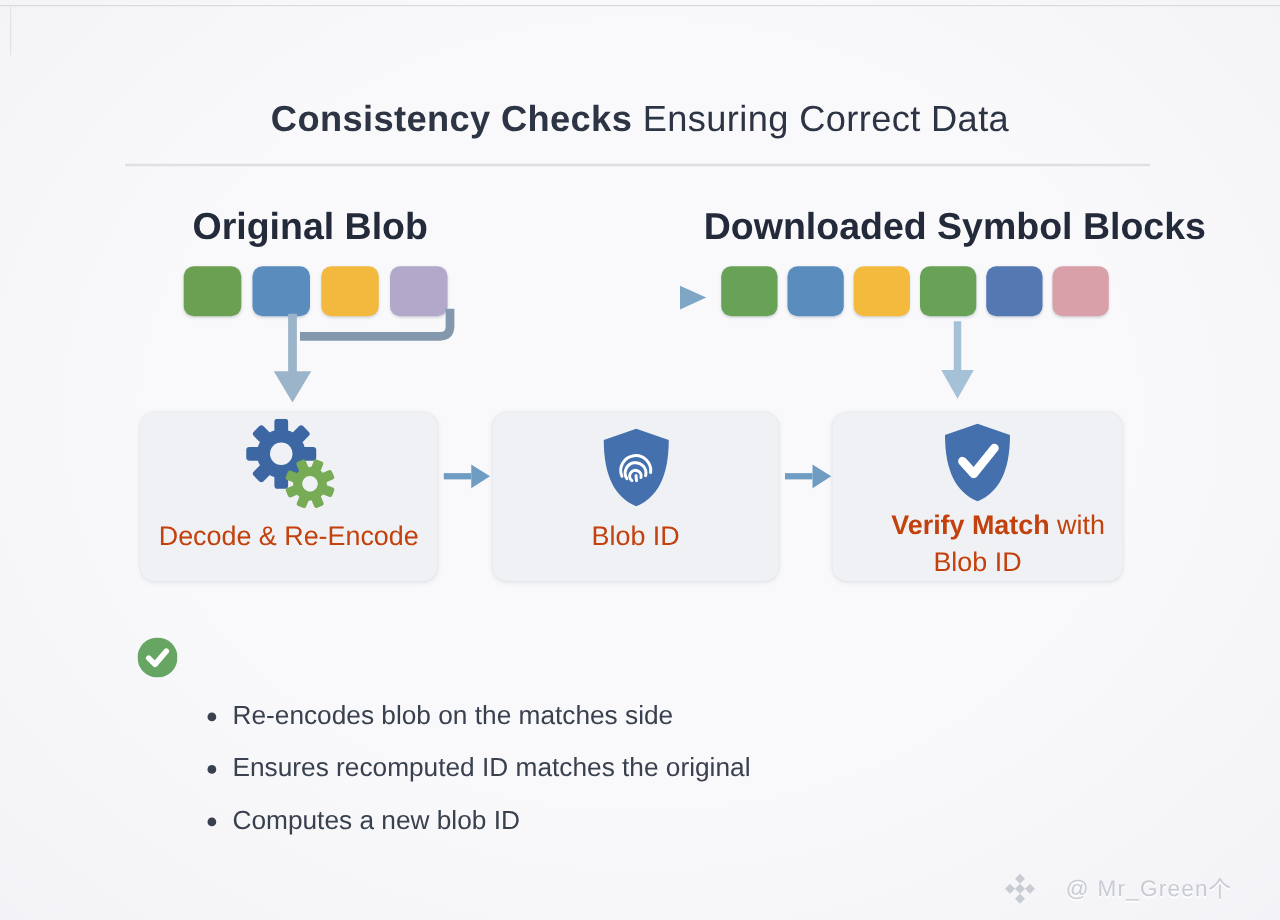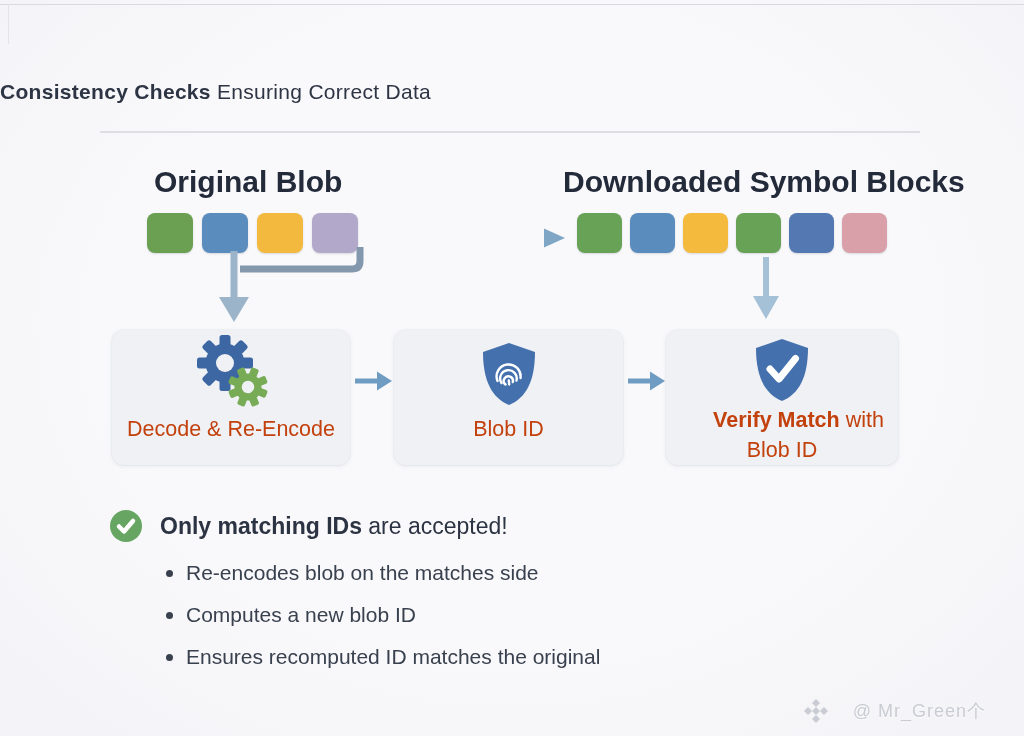--- a/index.html
+++ b/index.html
@@ -7,22 +7,22 @@
   body { font-family: "Liberation Sans", "DejaVu Sans", sans-serif; }
 
   .canvas {
     position: relative; width: 1024px; height: 736px;
     background: radial-gradient(ellipse at 50% 45%, #f9f9fb 55%, #f3f3f7 100%);
     color: var(--text-dark, #2d3444);
   }
   .top-edge { position: absolute; top: 4px; left: 0; width: 100%; height: 1px; background: #d9d9de; }
   .left-edge { position: absolute; top: 4px; left: 8px; width: 1px; height: 40px; background: #e3e3e8; }
 
-  .title { position: absolute; top: 80px; left: 0; width: 100%; 
-           font-size: 21px; font-weight: 400; letter-spacing: 0.3px; color: var(--text-dark, #2d3444); }
+  .title { position: absolute; top: 80px; left: 0; width: 100%; text-align: center;
+           font-size: 29px; font-weight: 400; letter-spacing: 0.3px; color: var(--text-dark, #2d3444); }
   .title .bold { font-weight: 700; }
 
   .divider { position: absolute; top: 131px; left: 100px; width: 820px; height: 2px; background: #dedee3; }
 
   .label { position: absolute; top: 165px; font-size: 30px; font-weight: 700; color: #232a3a; }
   .label-original { left: 154px; }
   .label-downloaded { left: 563px; }
 
   .row { position: absolute; top: 213px; display: flex; }
   .row-original { left: 147px; gap: 9px; }
@@ -200,26 +200,25 @@
       <div><span>Blob ID</span></div>
     </div>
   </div>
 
   <div class="check-badge">
     <svg width="32" height="32" viewBox="0 0 32 32">
       <circle class="check-fill" cx="16" cy="16" r="16"></circle>
       <path d="M9 16.5 L14 21.5 L23 11" fill="none" stroke="#fff" stroke-width="4.5" stroke-linecap="round" stroke-linejoin="round"></path>
     </svg>
   </div>
-  <div class="headline"><span class="bold">Only matching IDs</span><span> are accepted!</span></div>
 
   <ul class="bullets">
     <li><span>Re-encodes blob on the matches side</span></li>
+    <li><span>Ensures recomputed ID matches the original</span></li>
     <li><span>Computes a new blob ID</span></li>
-    <li><span>Ensures recomputed ID matches the original</span></li>
   </ul>
 
   <div class="watermark">
     <svg width="26" height="26" viewBox="0 0 26 26">
       <path class="wm-fill" d="M13 1 L17 5 L13 9 L9 5 Z"></path>
       <path class="wm-fill" d="M13 17 L17 21 L13 25 L9 21 Z"></path>
       <path class="wm-fill" d="M1 13 L5 9 L9 13 L5 17 Z"></path>
       <path class="wm-fill" d="M17 13 L21 9 L25 13 L21 17 Z"></path>
       <path class="wm-fill" d="M13 9 L17 13 L13 17 L9 13 Z"></path>
     </svg>

